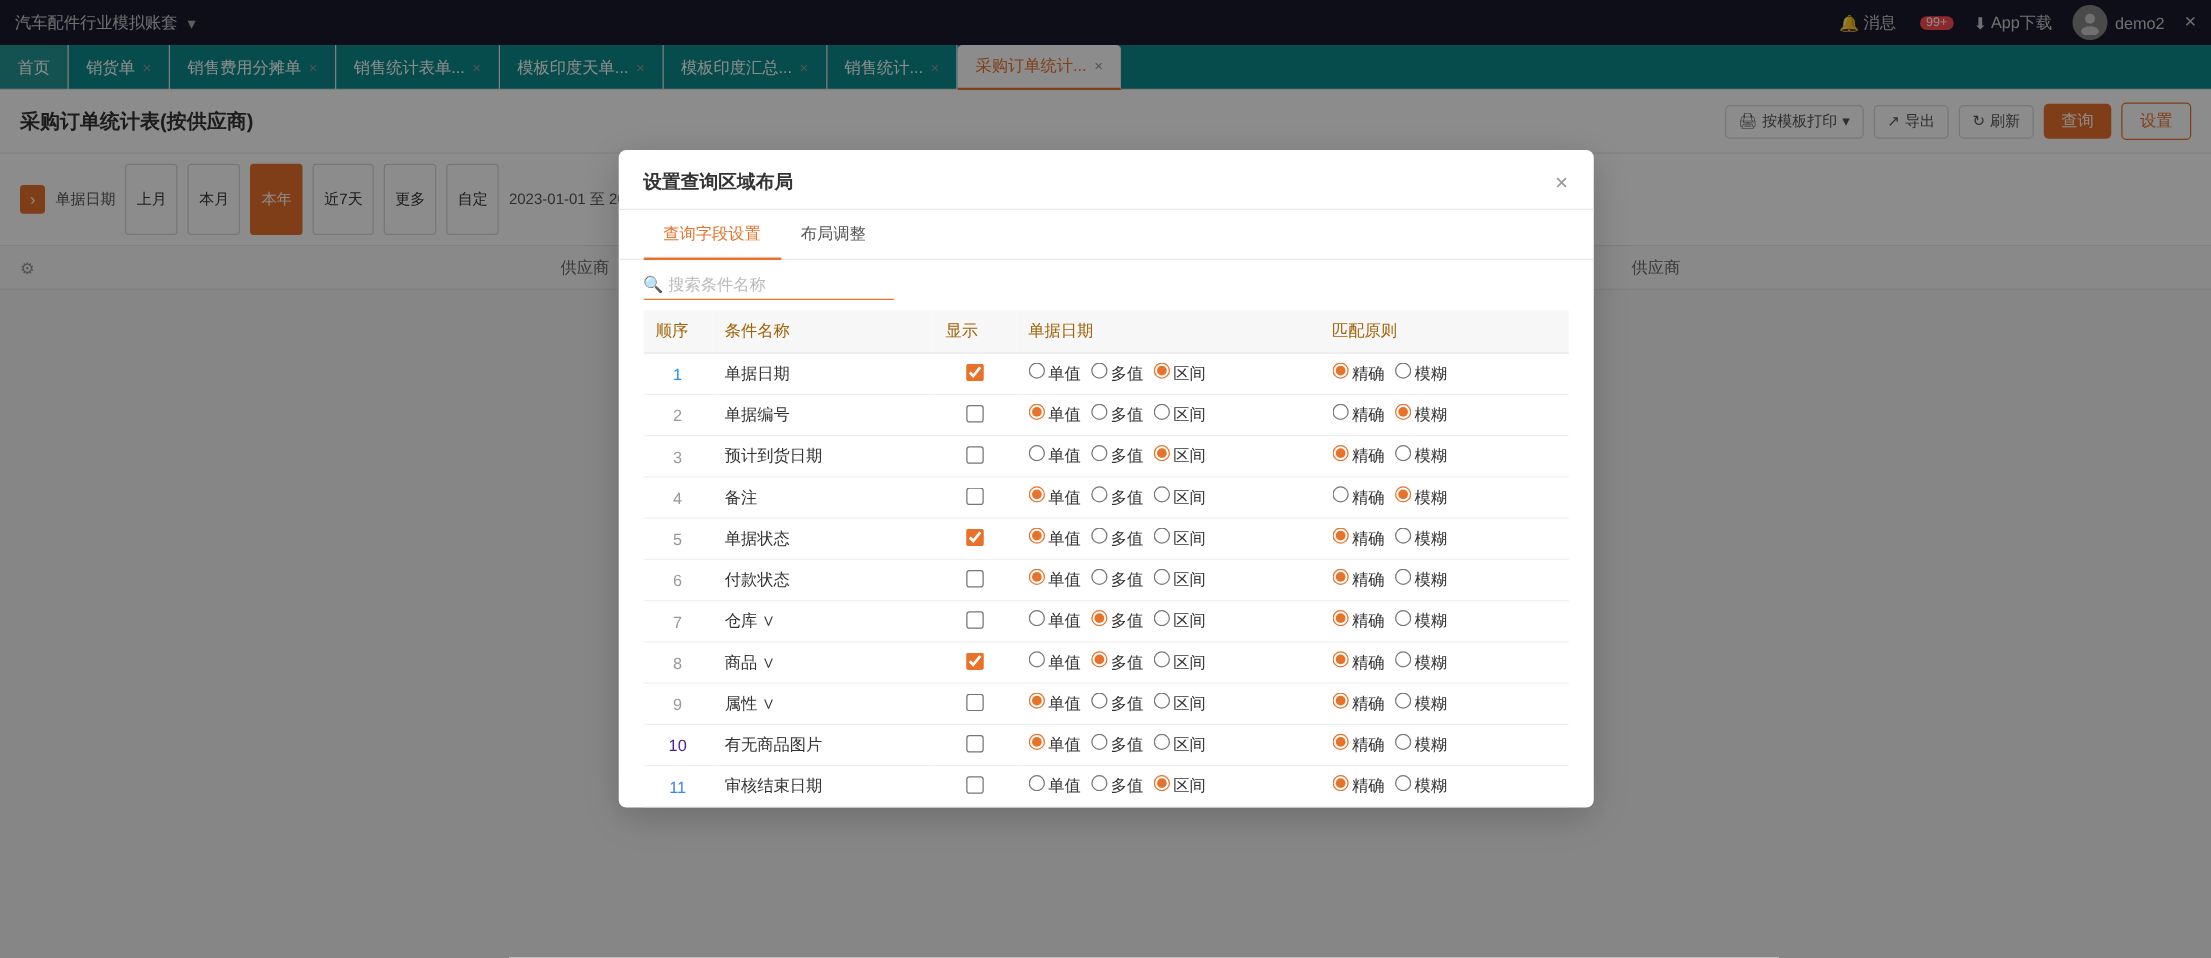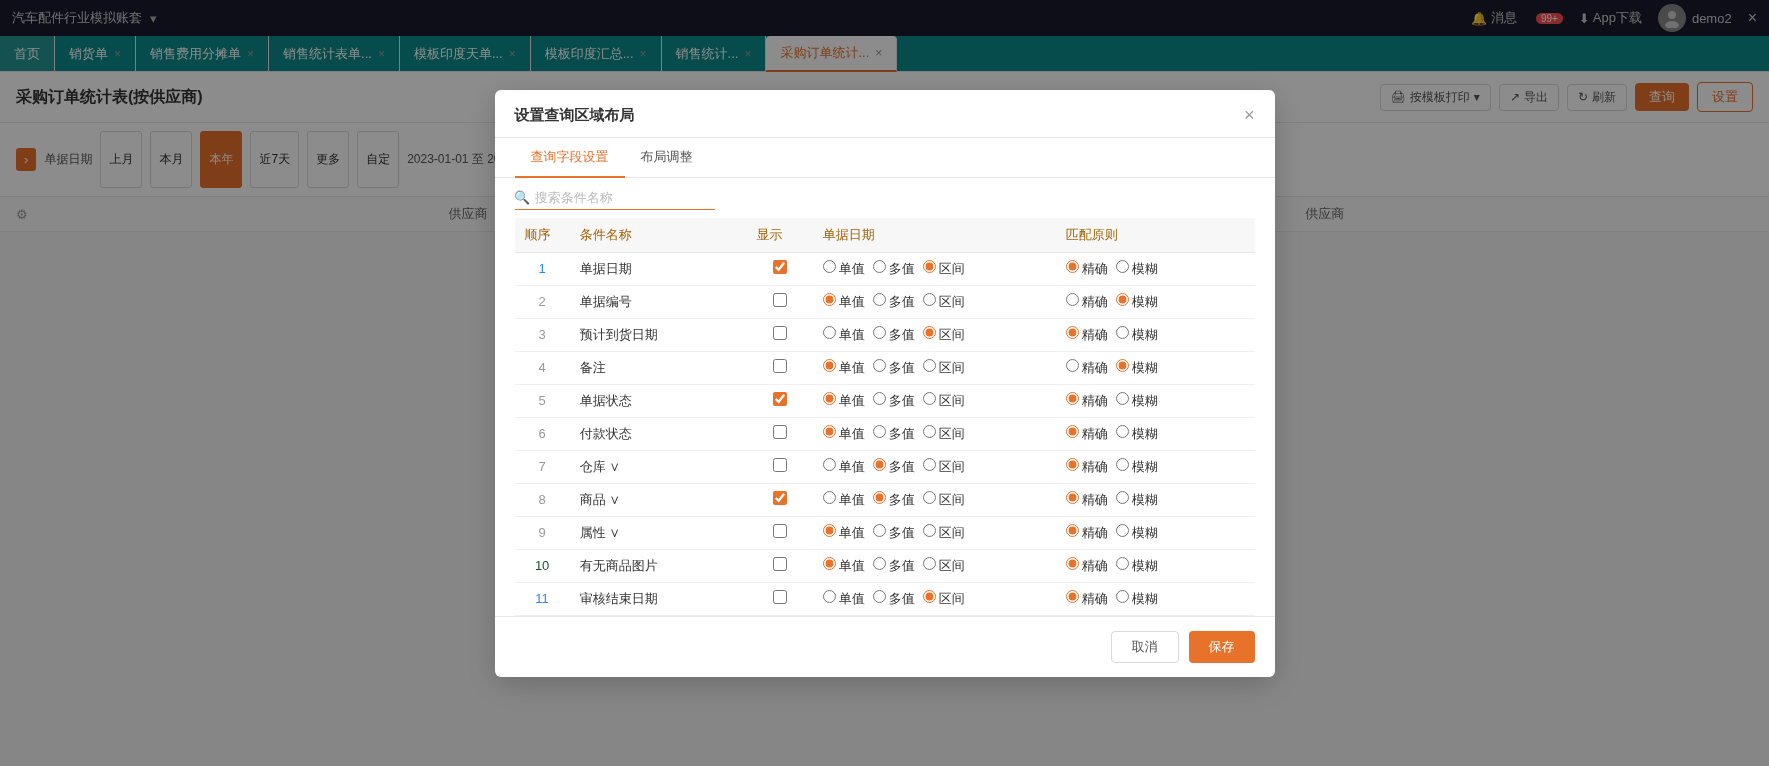--- a/index.html
+++ b/index.html
@@ -658,21 +658,21 @@
                     <span>精确</span>
                   </label>
                   <label class="radio-item">
                     <input type="radio" name="match-8" style="">
                     <span>模糊</span>
                   </label>
                 </div>
               </td>
             </tr>
             <tr>
-              <td class="col-order" style="color: #14532d;">10</td>
+              <td class="col-order" style="color: #4c1d95;">10</td>
               <td class="col-name">有无商品图片</td>
               <td class="col-show" style="text-align: center;"><input type="checkbox" style=""></td>
               <td class="col-type">
                 <div class="radio-group">
                   <label class="radio-item">
                     <input type="radio" name="type-9" checked="" style="">
                     <span>单值</span>
                   </label>
                   <label class="radio-item">
                     <input type="radio" name="type-9" style="">
@@ -727,19 +727,15 @@
                     <input type="radio" name="match-10" style="">
                     <span>模糊</span>
                   </label>
                 </div>
               </td>
             </tr>
           </tbody>
       </table>
     </div>
 
-    <div class="modal-footer">
-      <button class="btn-cancel">取消</button>
-      <button class="btn-save">保存</button>
-    </div>
 
   </div>
 </div>
 
 </body></html>

